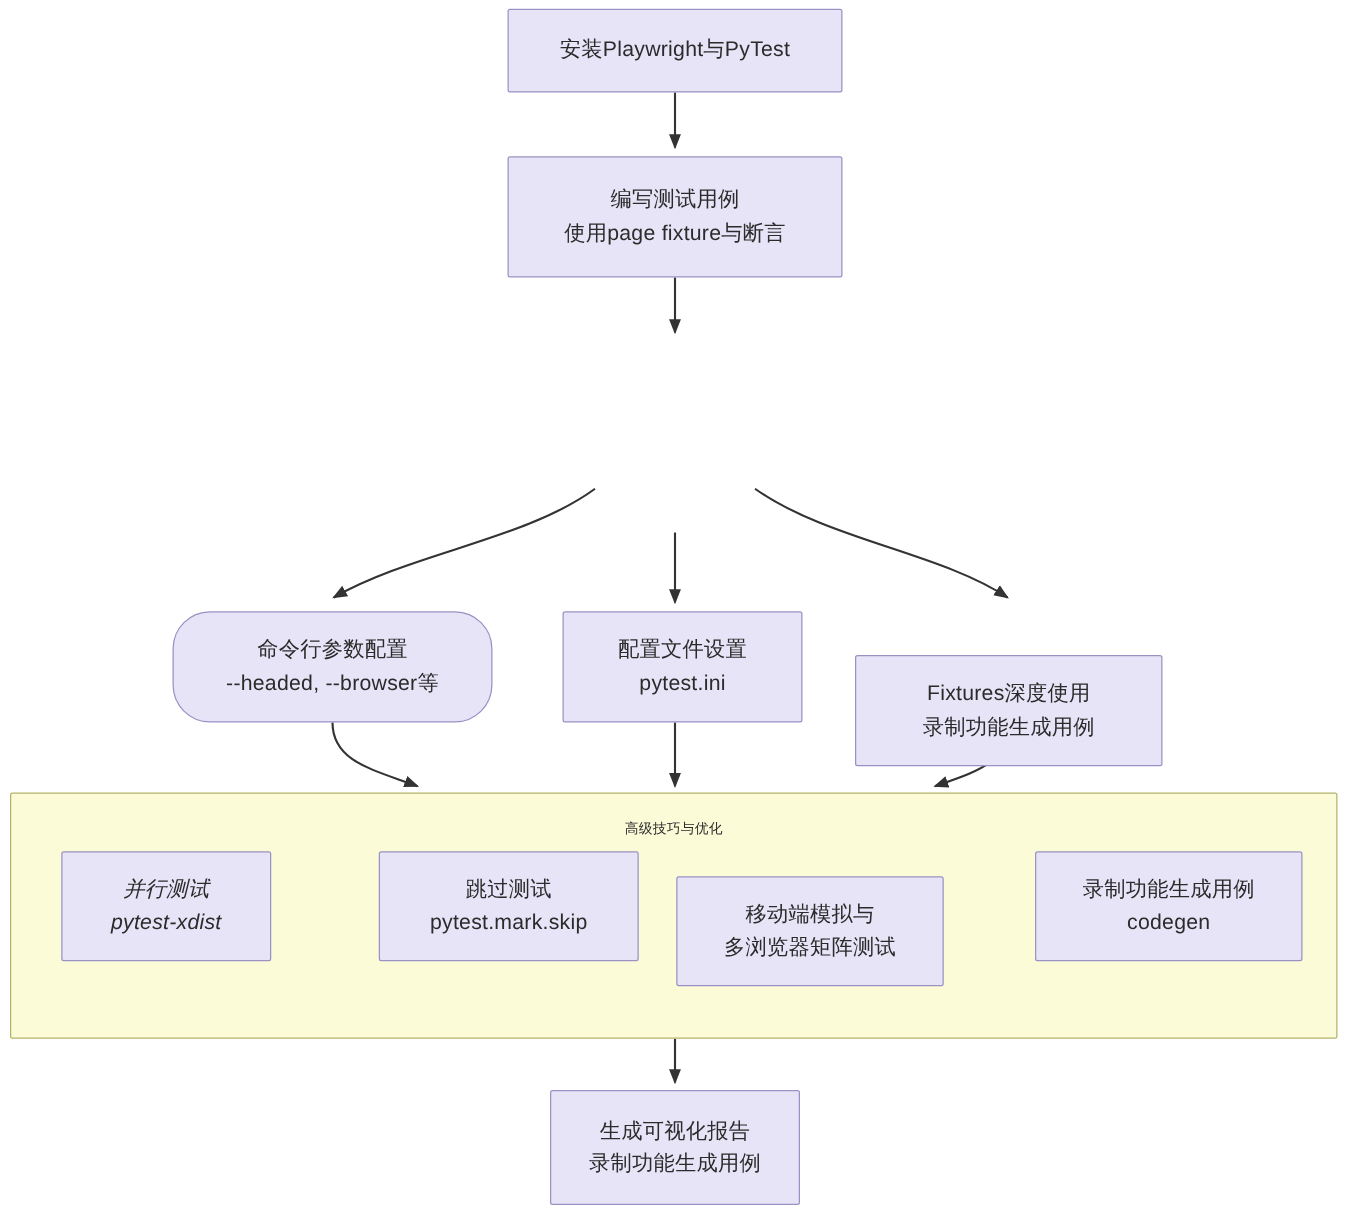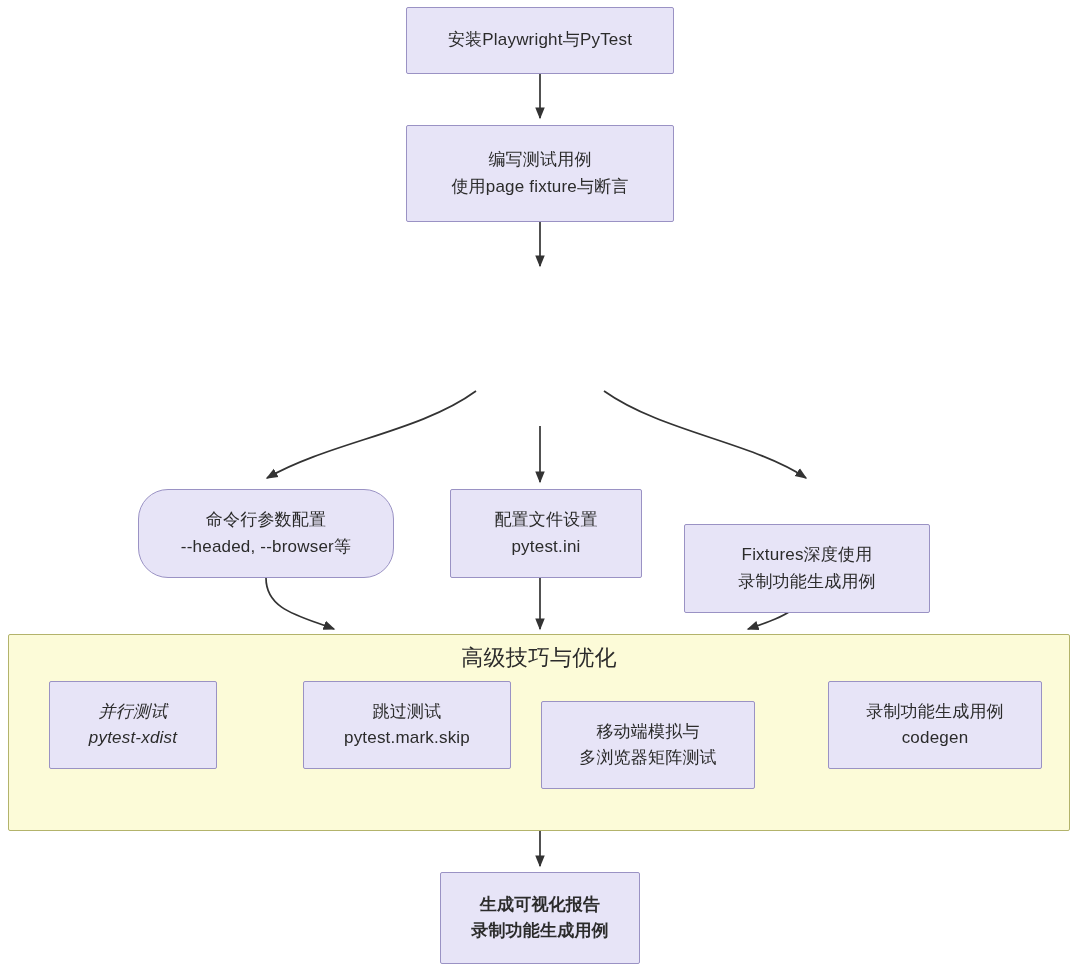--- a/index.html
+++ b/index.html
@@ -53,23 +53,23 @@
     position: absolute;
     box-sizing: border-box;
     background: #fcfbd8;
     border: 1px solid #b3b36b;
     border-radius: 2px;
   }
   .subgraph-title {
     position: absolute;
     left: 0;
     right: 0;
-    top: 8px;
+    top: 20px;
     text-align: center;
-    font-size: 22px;
+    font-size: 11px;
     color: #2b2b2b;
     letter-spacing: 0.2px;
   }
   .diamond-wrap {
     position: absolute;
   }
   .diamond-wrap svg {
     position: absolute;
     left: 0;
     top: 0;
@@ -154,18 +154,18 @@
   <div class="node" style="left:541px; top:681px; width:214px; height:88px;margin-top:20px;">
     <span class="line">移动端模拟与</span>
     <span class="line">多浏览器矩阵测试</span>
   </div>
 
   <div class="node" style="left:813px; top:681px; width:214px; height:88px;margin-left:15px;">
     <span class="line">录制功能生成用例</span>
     <span class="line">codegen</span>
   </div>
 
-  <div class="node" style="left:440px; top:872px; width:200px; height:92px;font-weight:bold;">
+  <div class="node" style="left:440px; top:872px; width:200px; height:92px;">
     <span class="line">生成可视化报告</span>
     <span class="line">录制功能生成用例</span>
   </div>
 
 </div>
 
 </body></html>

